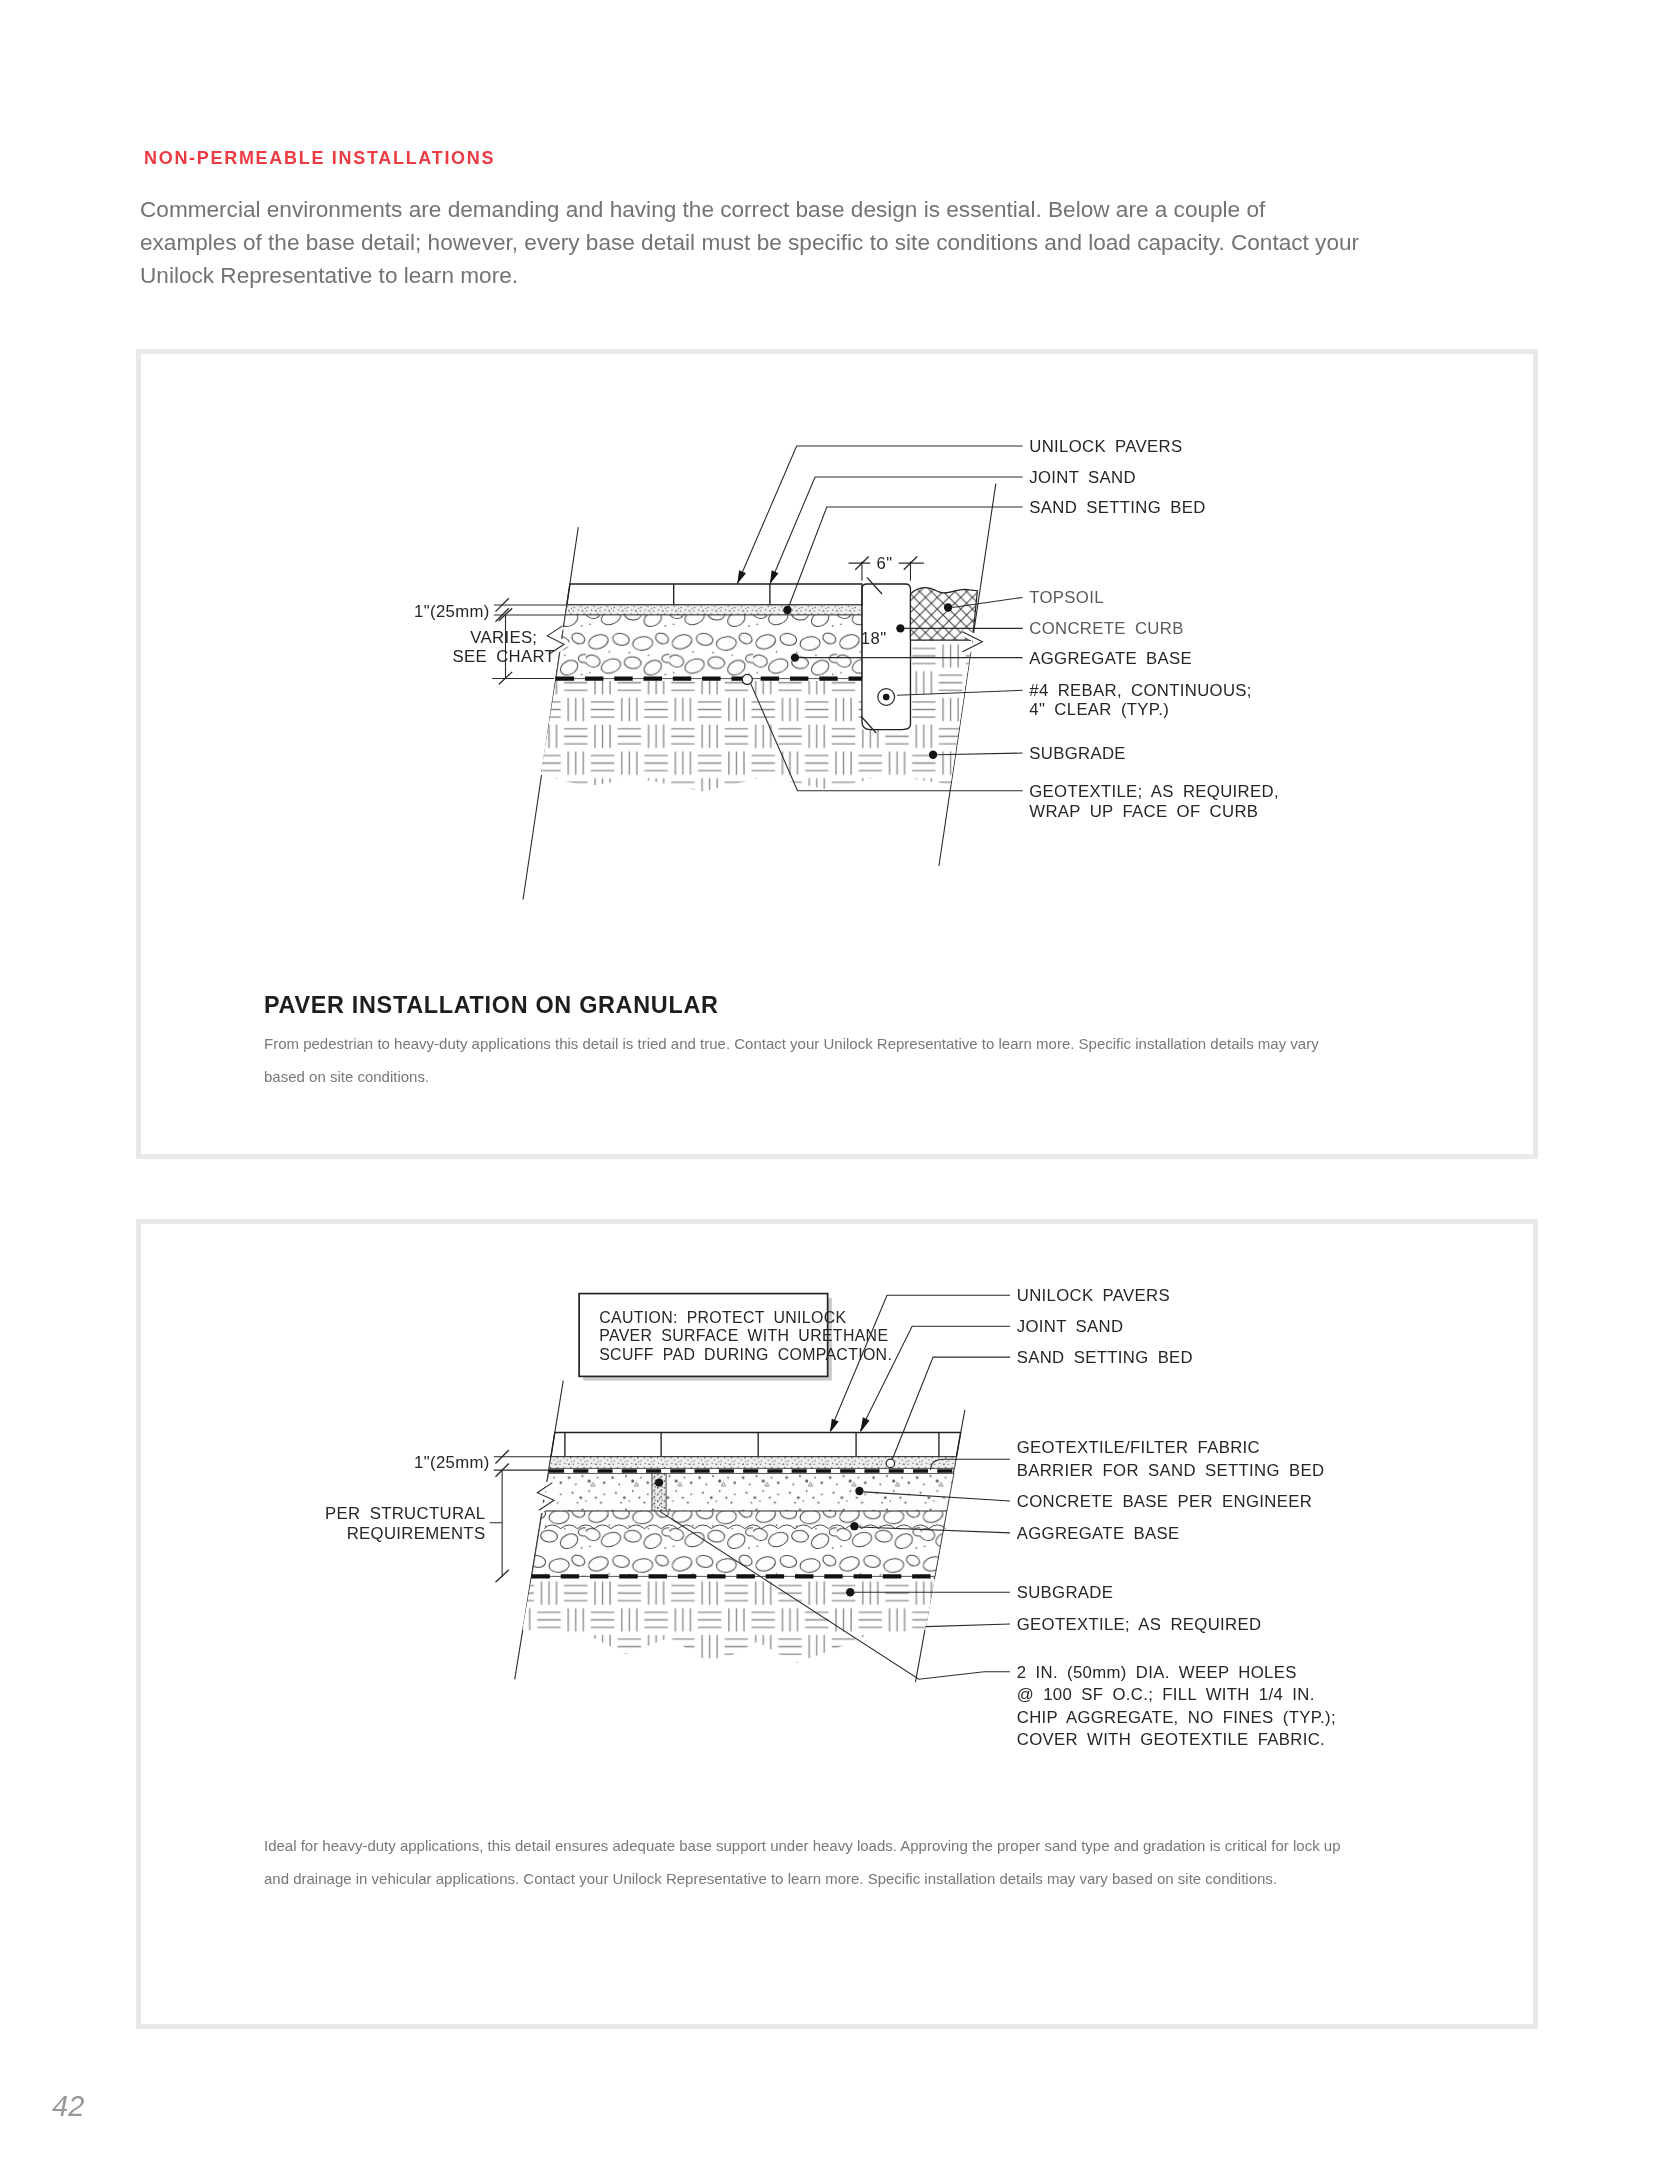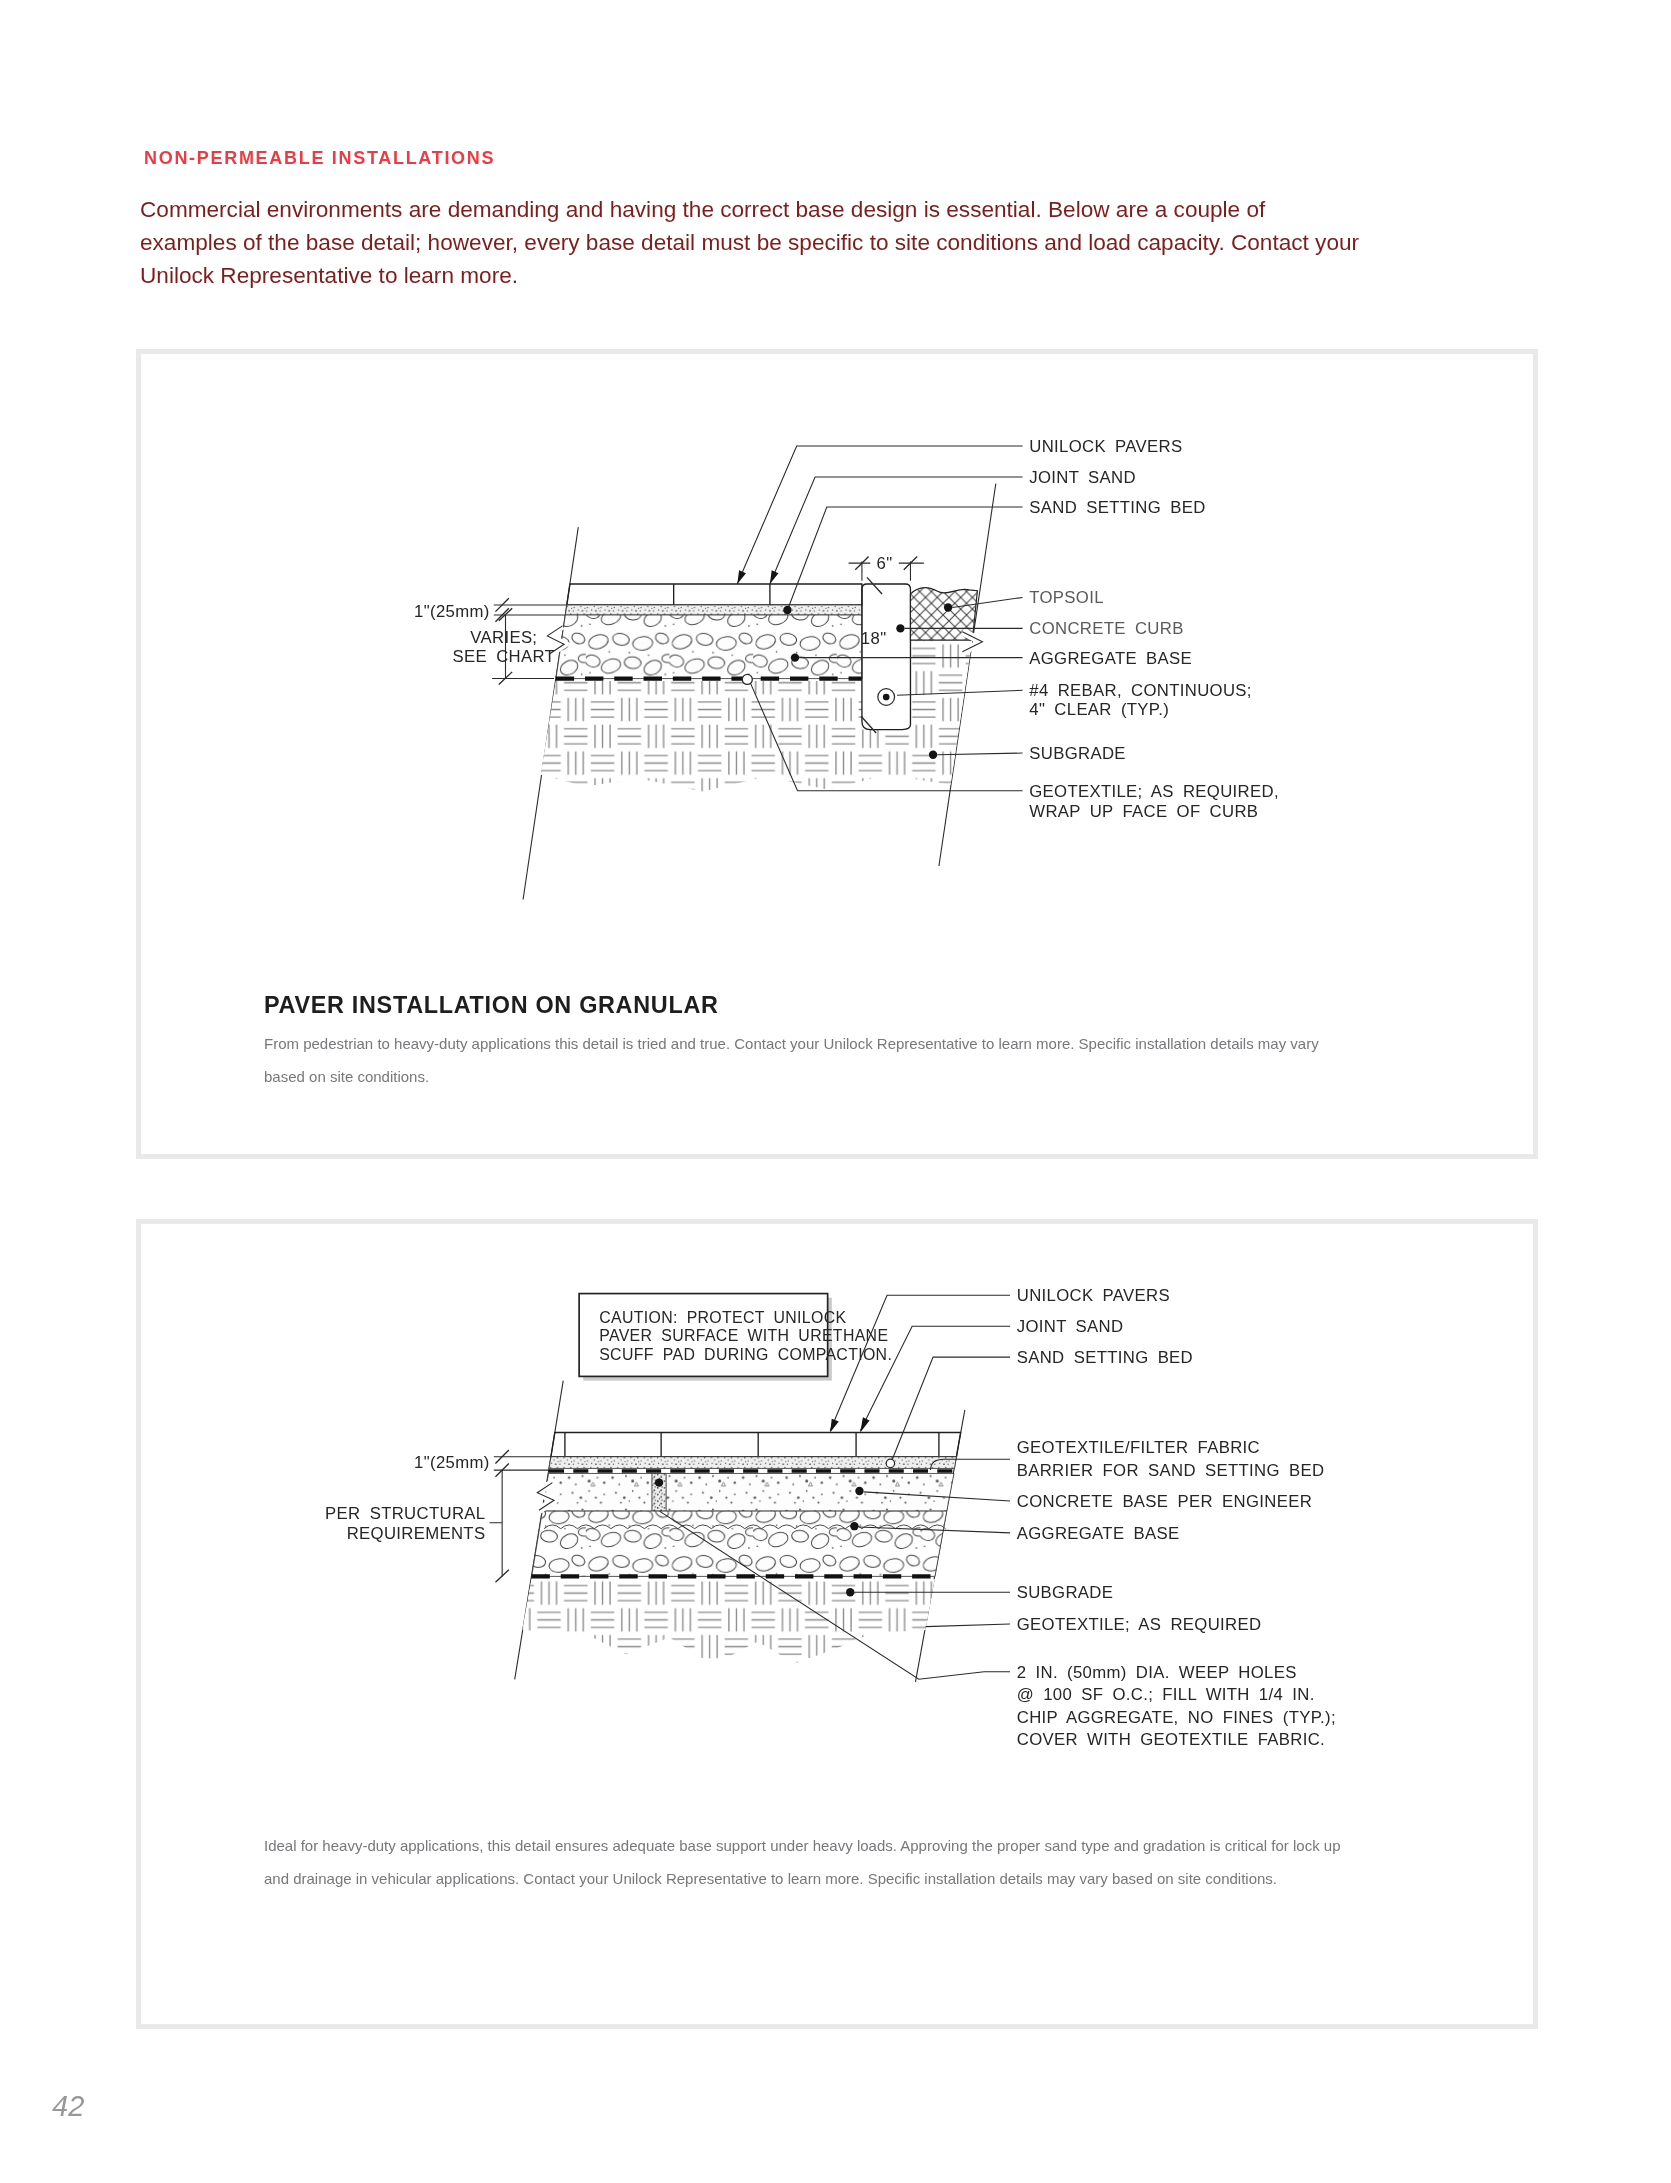--- a/index.html
+++ b/index.html
@@ -1,19 +1,19 @@
 <!DOCTYPE html>
 <html style="font-size:13.4px"><head>
 <meta charset="utf-8">
 <style>
   html,body{margin:0;padding:0;background:#ffffff;}
   body{position:relative;width:1672px;height:2183px;font-family:"Liberation Sans",sans-serif;overflow:hidden;}
 
   .page-title{position:absolute;left:128px;top:132px;margin:16px;font-size:18px;font-weight:bold;letter-spacing:1.7px;color:#ee3b43;}
-  .intro{position:absolute;left:140px;top:193px;width:1222px;margin:0;font-size:22.6px;line-height:33px;color:#7f1d1d;}
+  .intro{position:absolute;left:140px;top:193px;width:1222px;margin:0;font-size:22.6px;line-height:33px;color:#737373;}
 
   .panel{position:absolute;left:136px;width:1402px;height:810px;border:5.9px solid #e9e9ea;box-sizing:border-box;background:#ffffff;}
   #panel1{top:349px;}
   #panel2{top:1219px;}
 
   .caption{position:absolute;left:264px;width:1096px;margin-top:13px;}
   #cap1{top:979px;}
   #cap2{top:1808px;}
   .cap-title{font-size:23.4px;font-weight:bold;letter-spacing:0.7px;color:#1e1e1f;}
   .cap-body{margin-top:7.5px;font-size:15px;line-height:33px;color:#77787b;}

